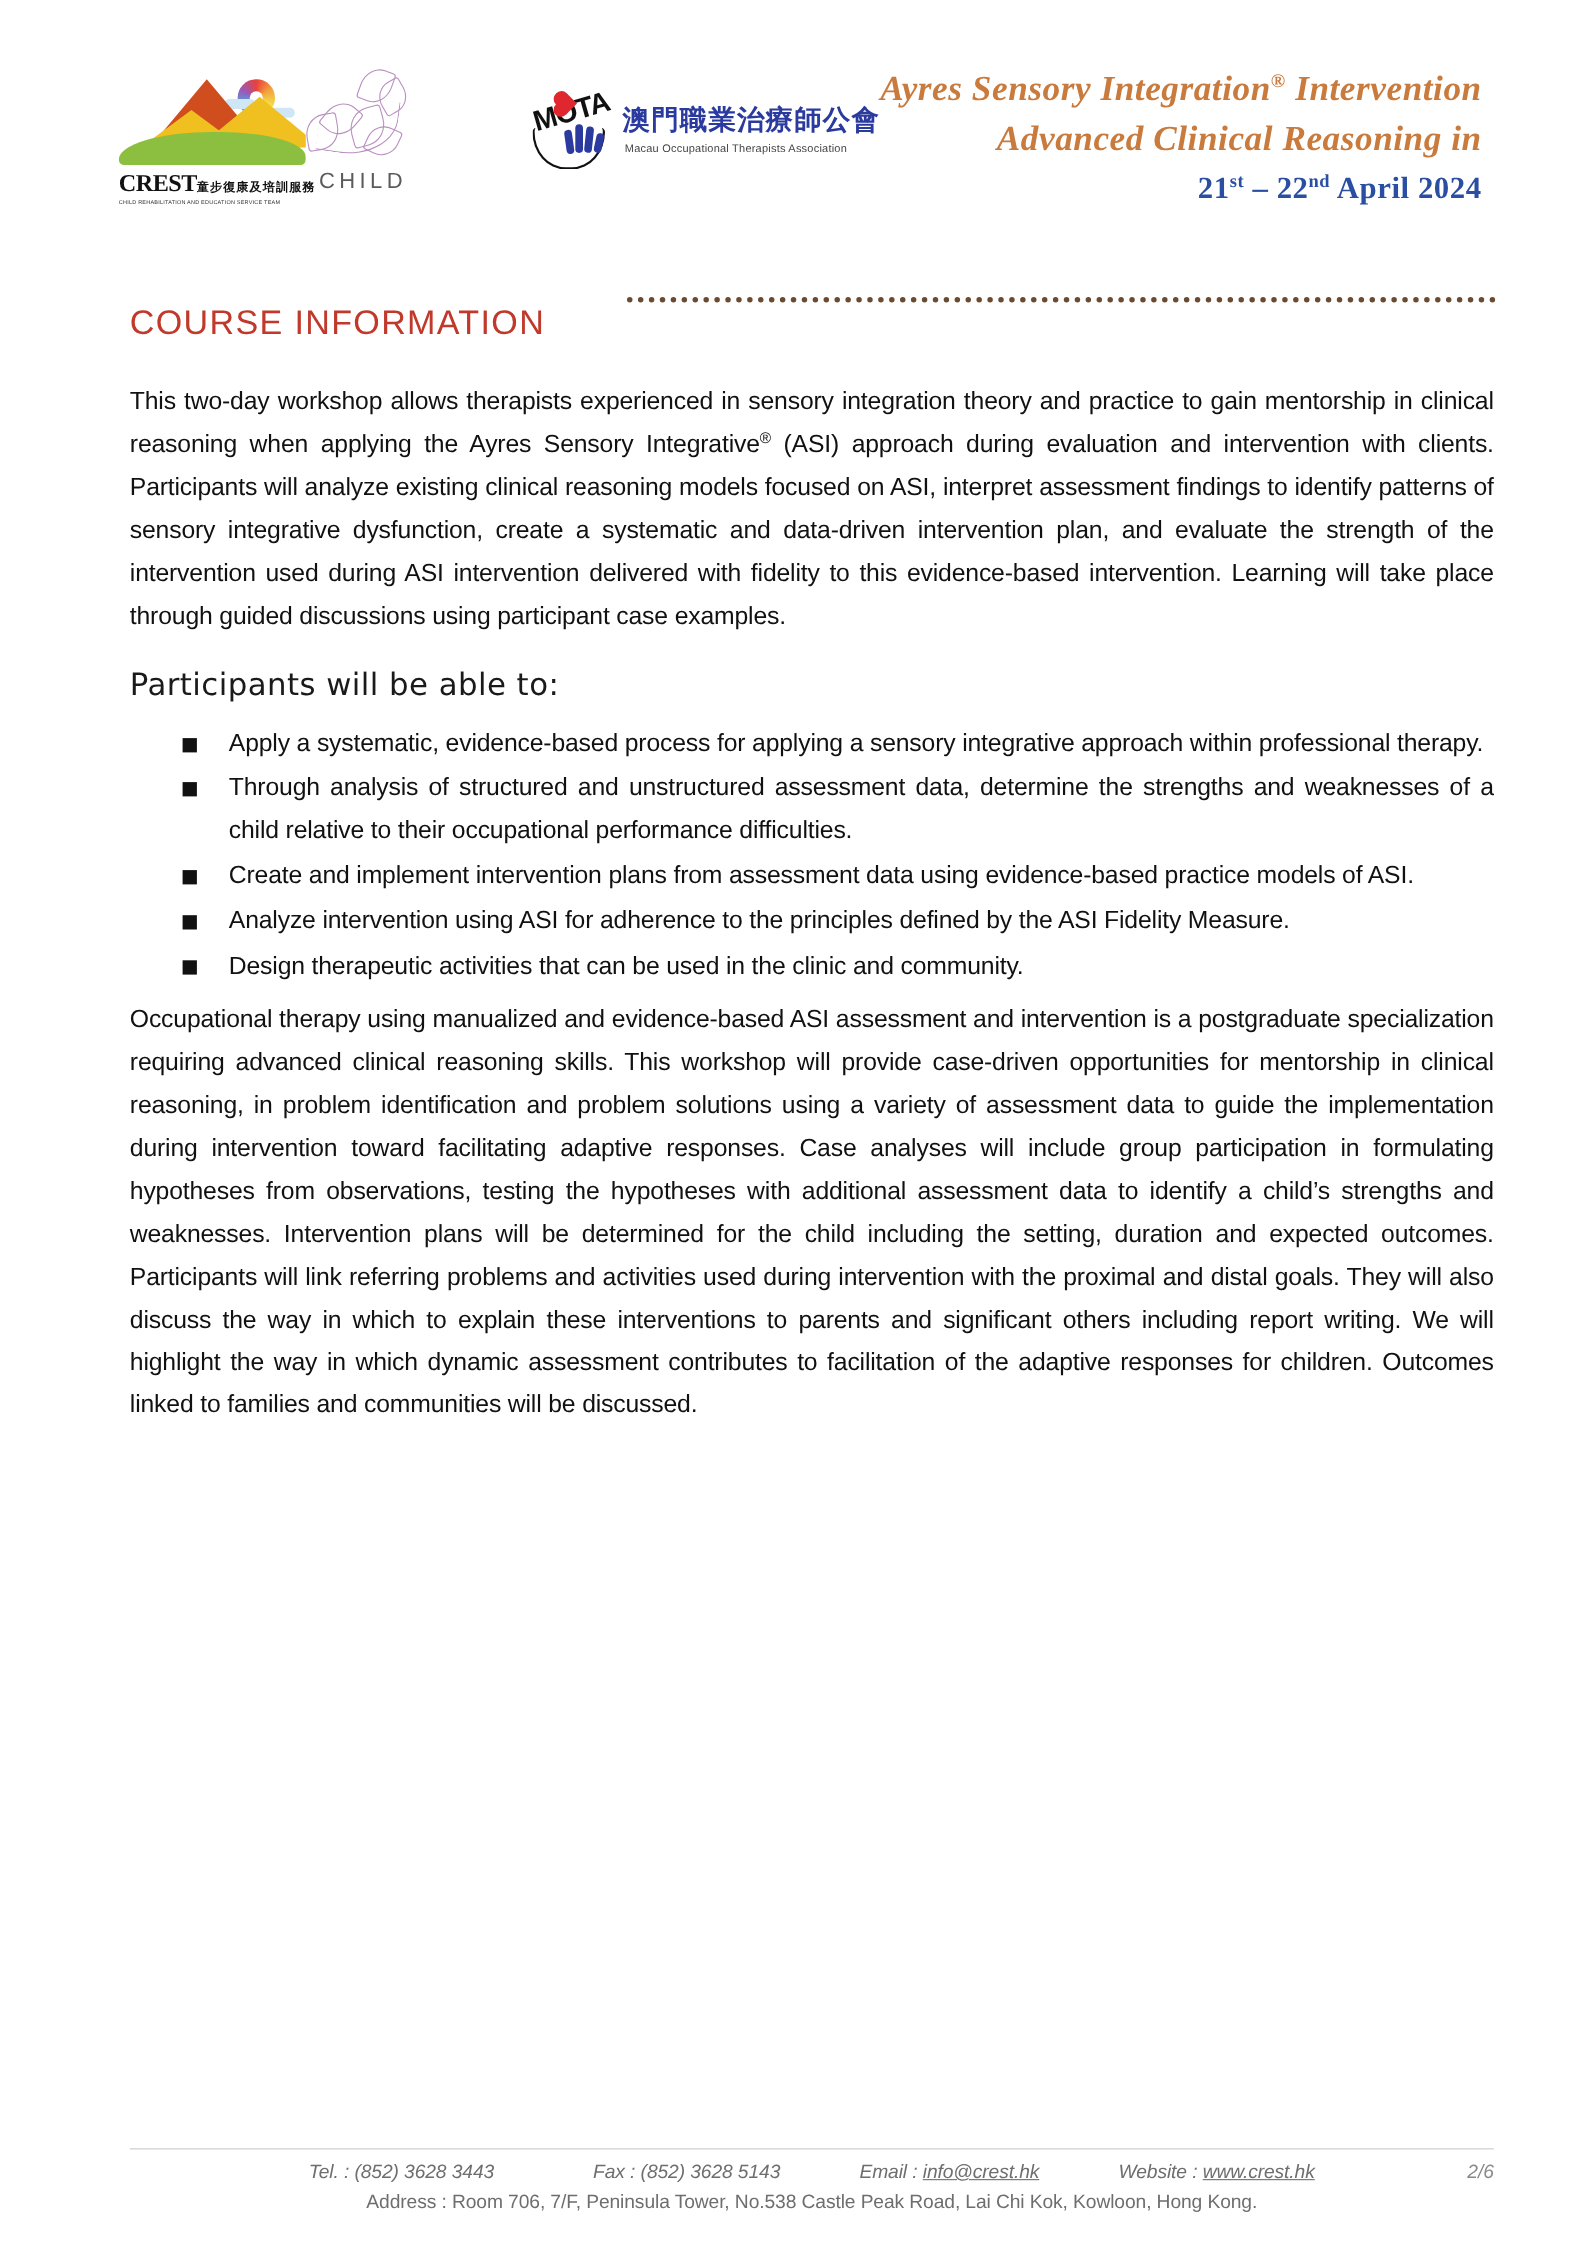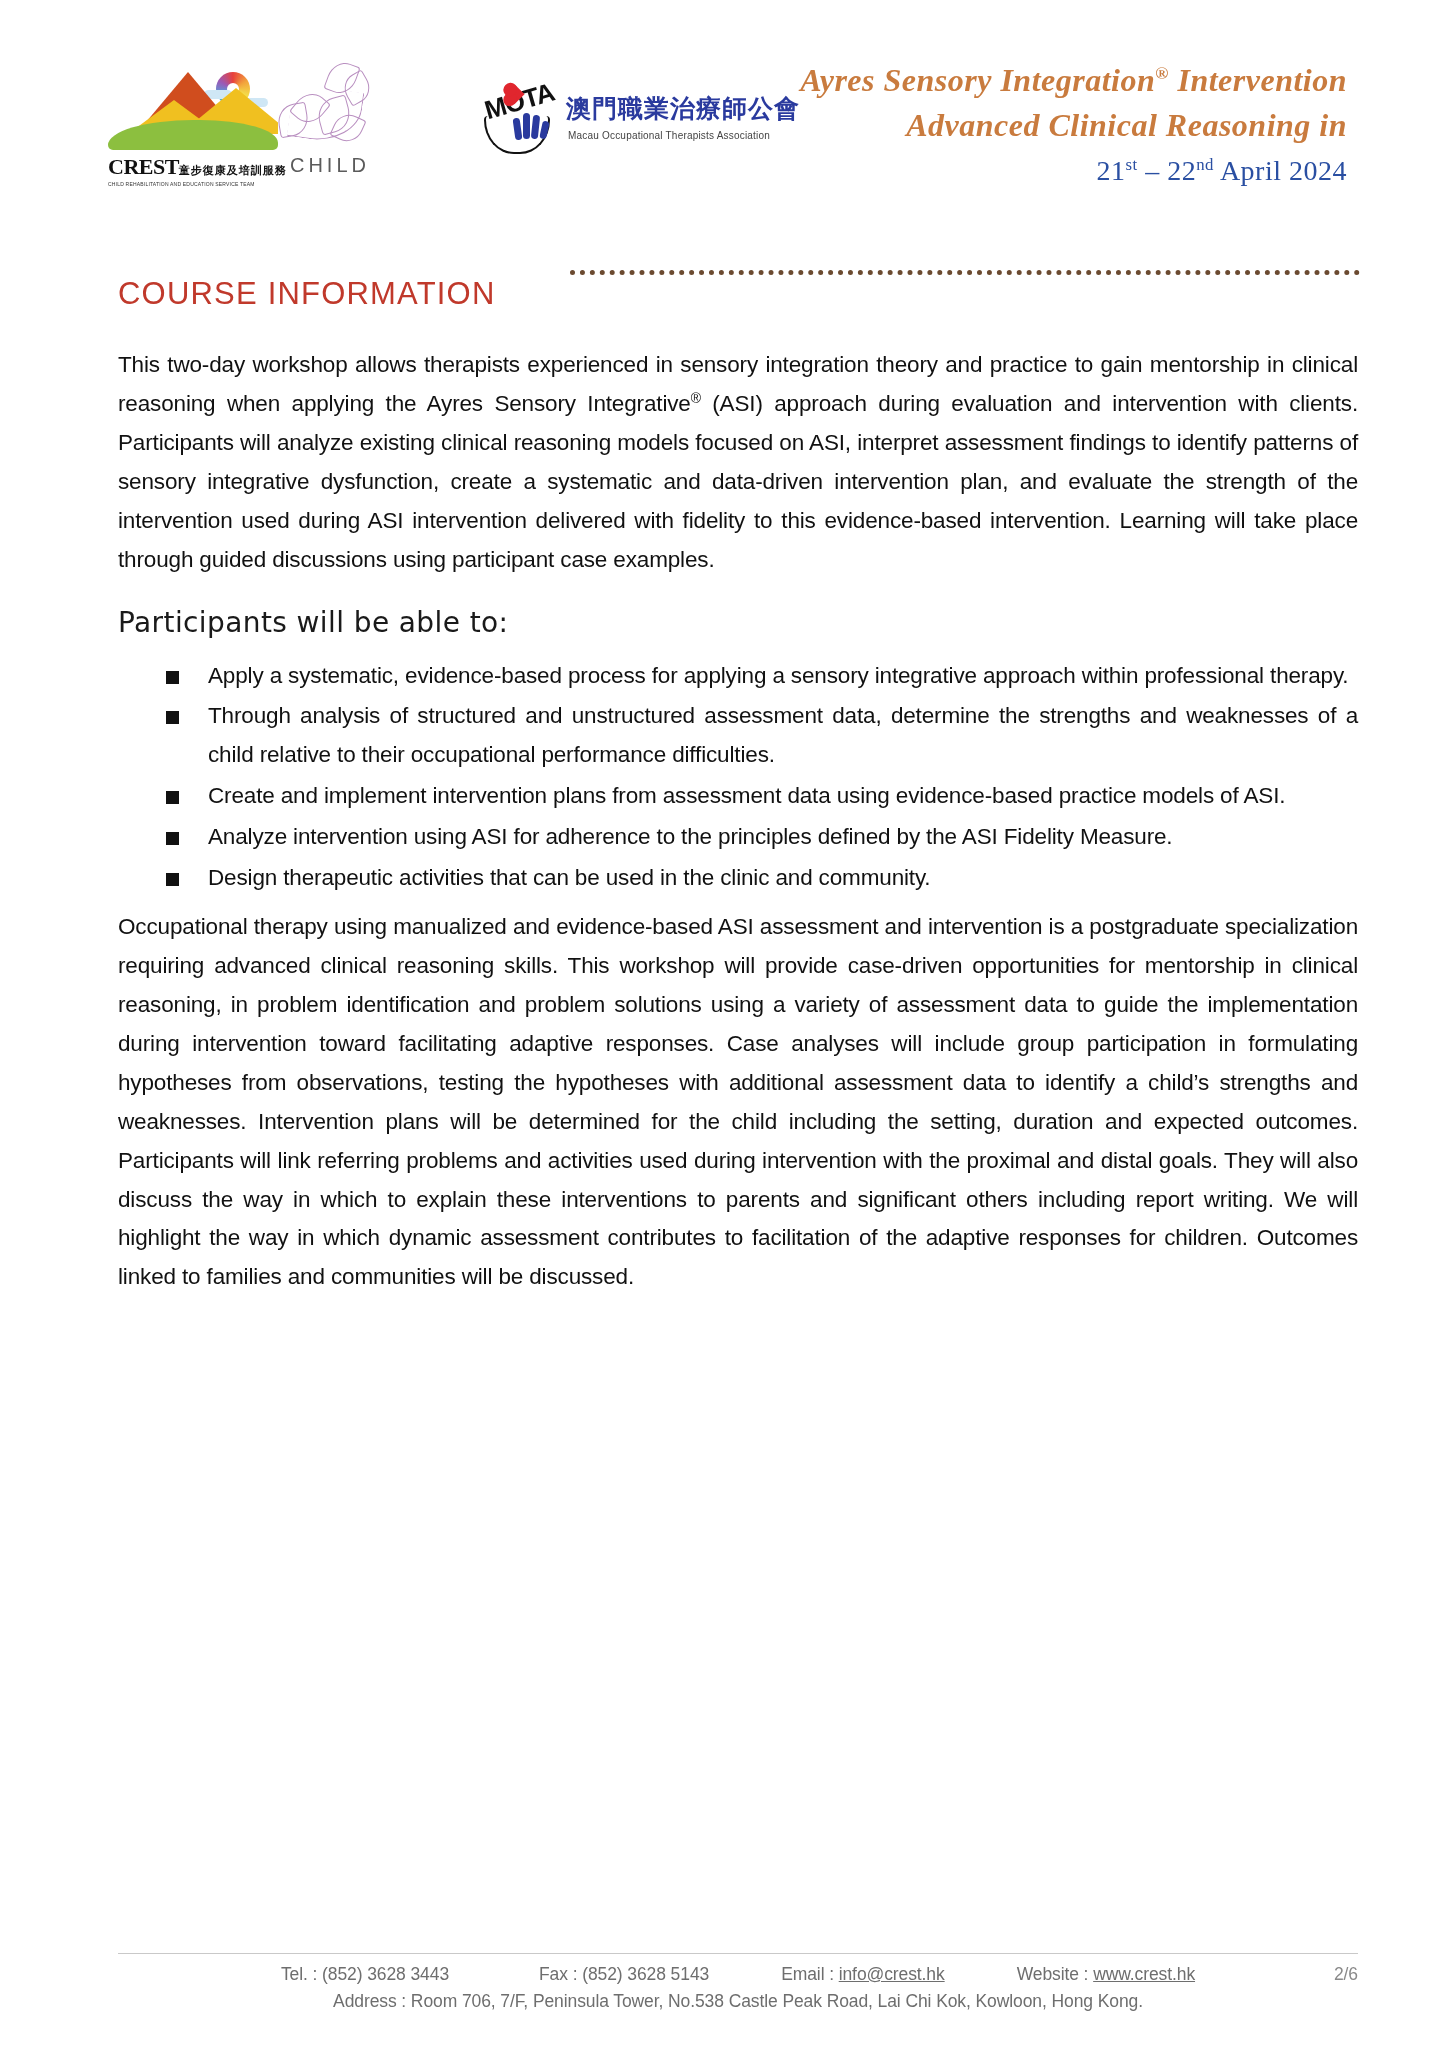--- a/index.html
+++ b/index.html
@@ -289,21 +289,21 @@
     line-height: 1.42;
     letter-spacing: 0.5px;
     white-space: nowrap;
   }
   .title-line sup {
     font-size: 0.55em;
     vertical-align: super;
   }
   .date-line {
     font-family: "Liberation Serif", serif;
-    font-weight: normal;
+    font-weight: bold;
     font-size: 28px;
     color: #2a4fa2;
     margin-top: 6px;
     letter-spacing: 0.5px;
     white-space: nowrap;
   }
   .date-line sup {
     font-size: 0.6em;
     vertical-align: super;
   }
@@ -390,20 +390,21 @@
     color: #6e6e6e;
     font-family: "Liberation Sans", sans-serif;
     letter-spacing: -0.1px;
   }
   .footer-row1 {
     display: flex;
     align-items: baseline;
     justify-content: center;
     gap: 0;
     position: relative;
+    font-style: italic;
   }
   .footer-cell { white-space: nowrap; }
   .footer-cell.tel  { margin-right: 70px; }
   .footer-cell.fax  { margin-right: 72px; margin-left: 20px; }
   .footer-cell.email{ margin-right: 72px; }
   .footer-link {
     text-decoration: underline;
     color: #6e6e6e;
   }
   .page-num {

